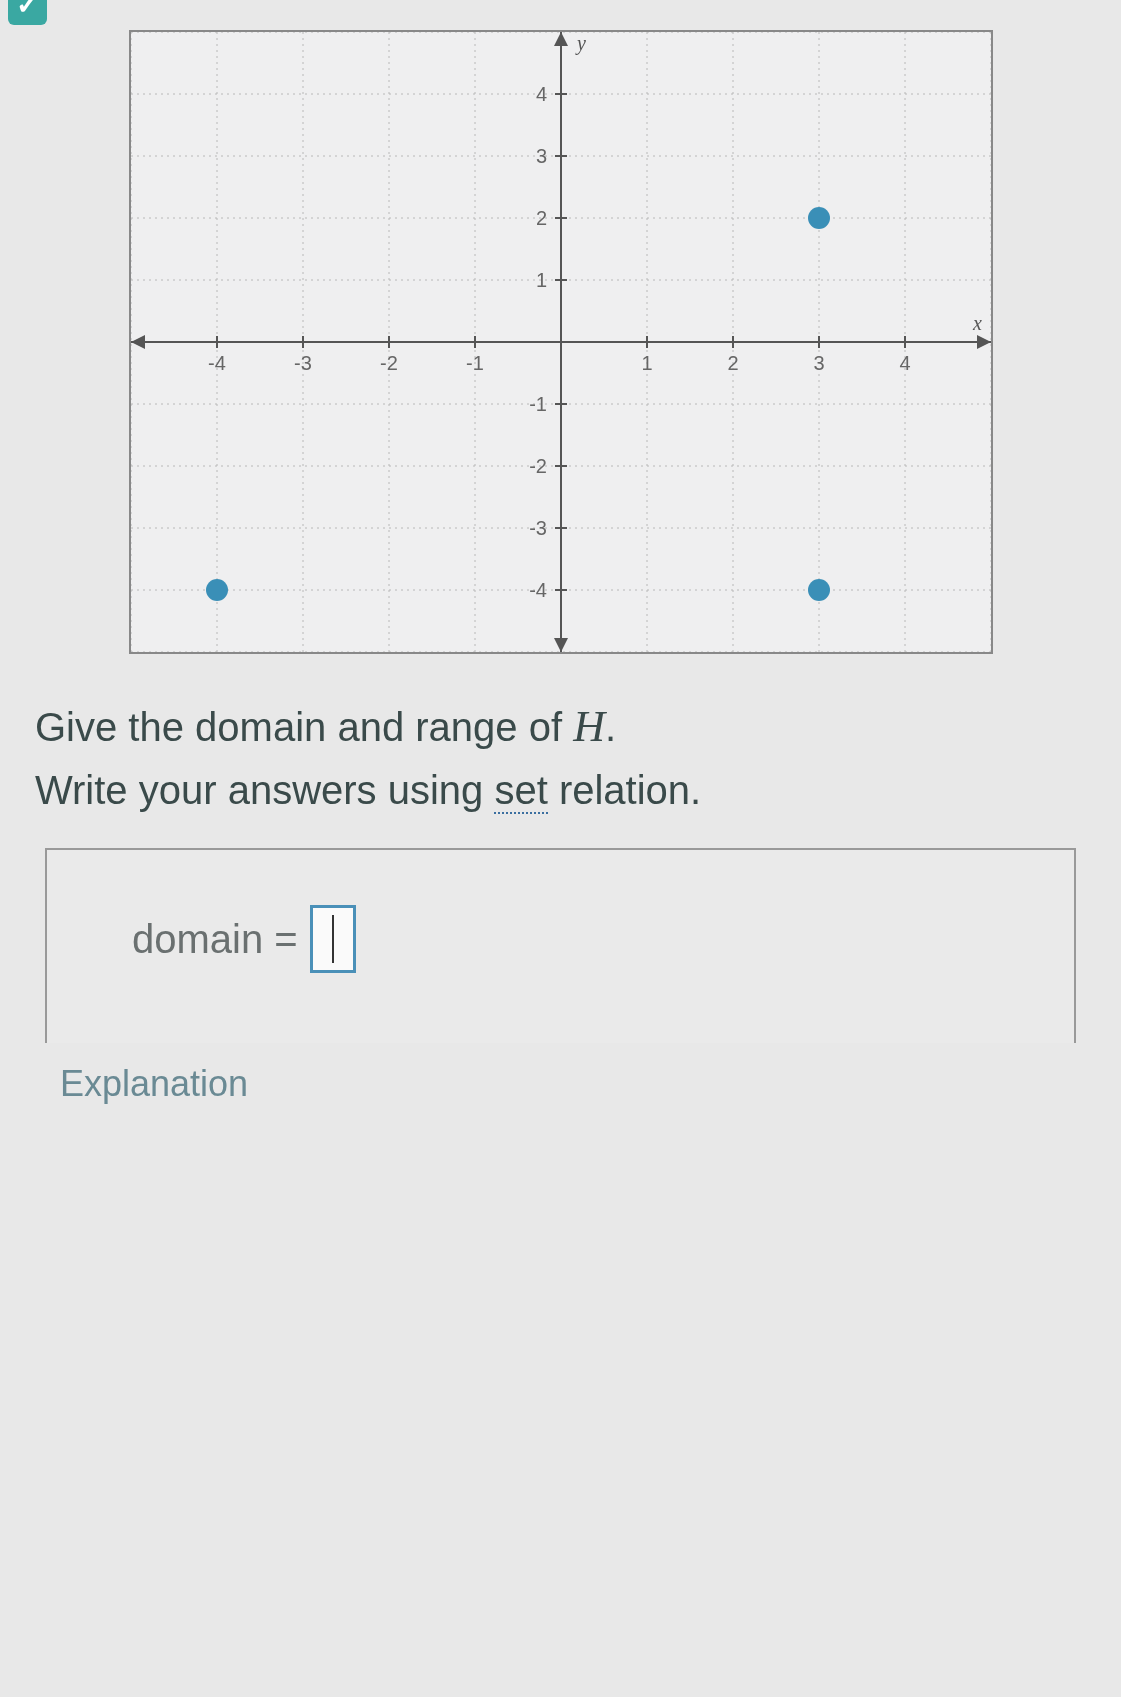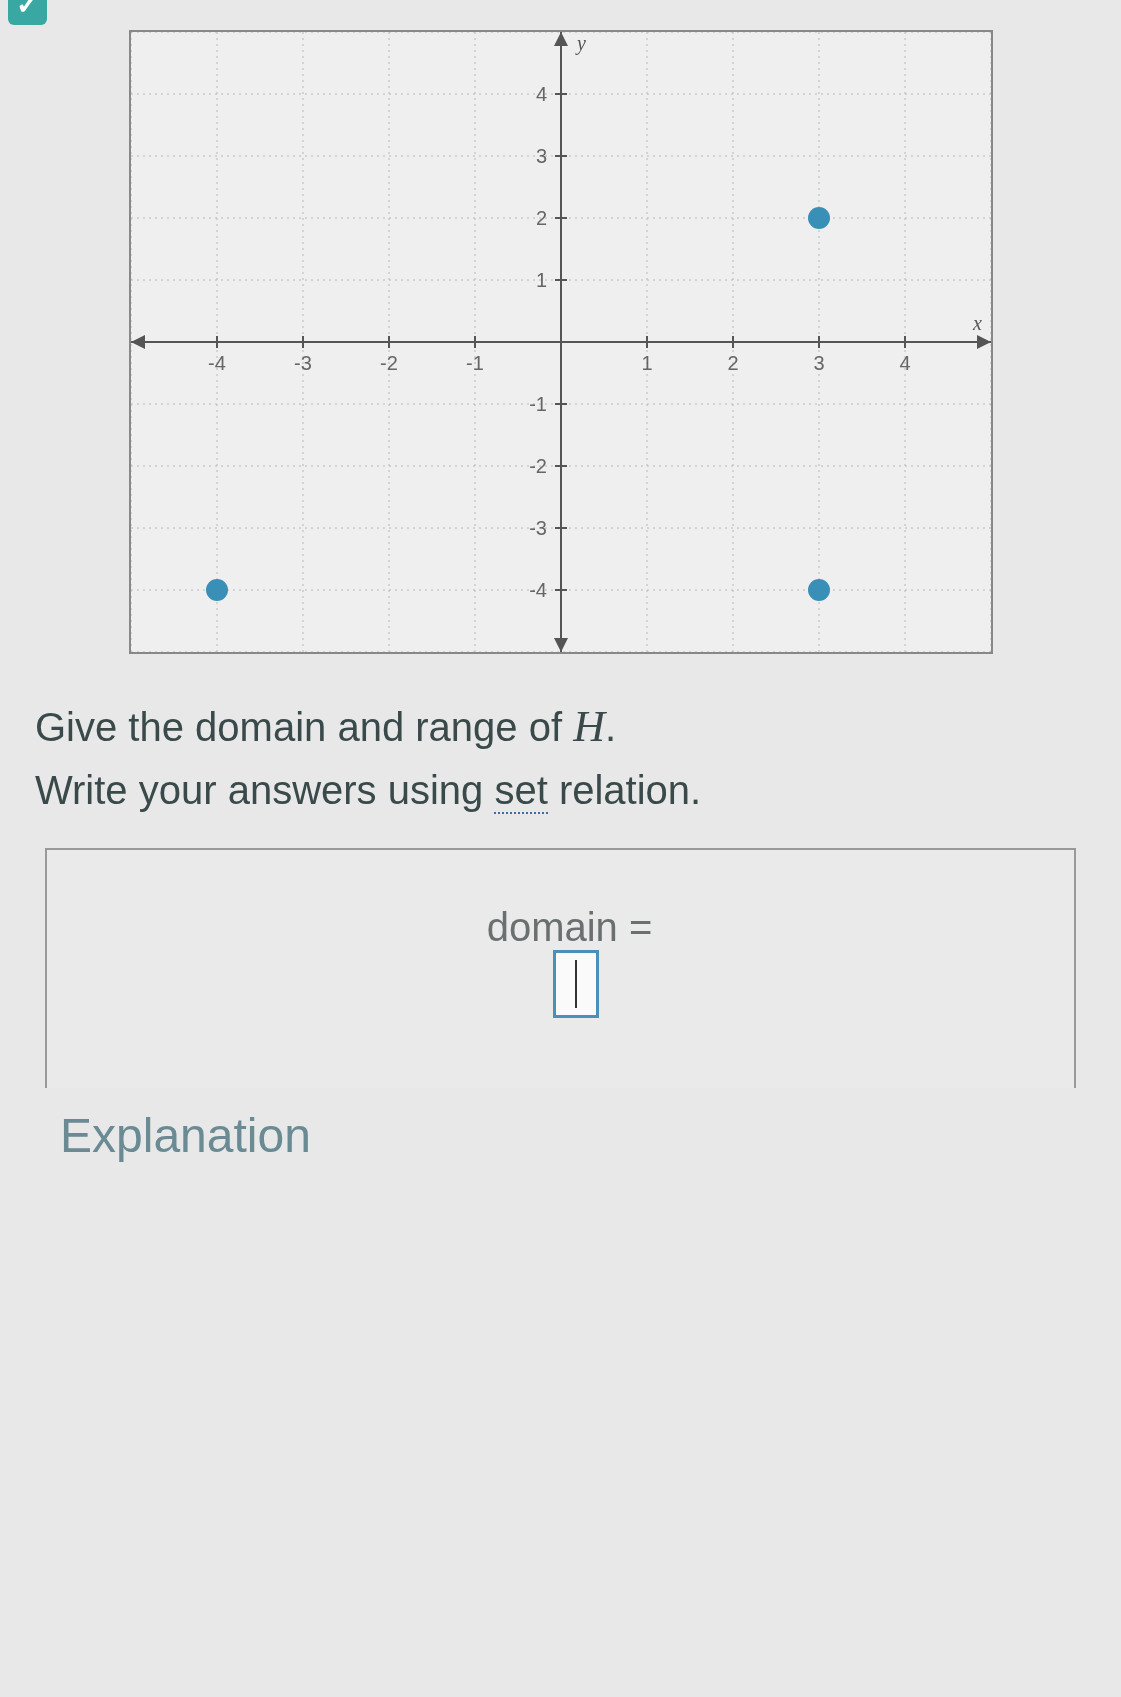--- a/index.html
+++ b/index.html
@@ -72,21 +72,20 @@
     padding: 55px 55px 45px 85px;
     background: #eaeaea;
     margin: 0 10px;
   }
   .answer-row {
     display: flex;
     align-items: center;
     font-size: 40px;
     color: #6a7070;
     margin-bottom: 85px;
-    flex-direction: column;
   }
   .answer-row:last-child { margin-bottom: 25px; }
   .answer-row span.label {
     margin-right: 12px;
   }
   .answer-input {
     width: 46px;
     height: 68px;
     border: 2px solid #6aa8c8;
     background: #fafafa;
@@ -105,21 +104,21 @@
     top: 8px;
     bottom: 8px;
     width: 2px;
     background: #333;
     transform: translateX(-50%);
   }
   .answer-input.plain {
     border: 2px solid #8ab0c0;
   }
   .explanation {
-    font-size: 48px;
+    font-size: 36px;
     color: #6a8a94;
     margin: 20px 0 0 25px;
   }
 </style>
 </head>
 <body>
 
 <div class="page">
   <div class="checkbadge">✓</div>
 

